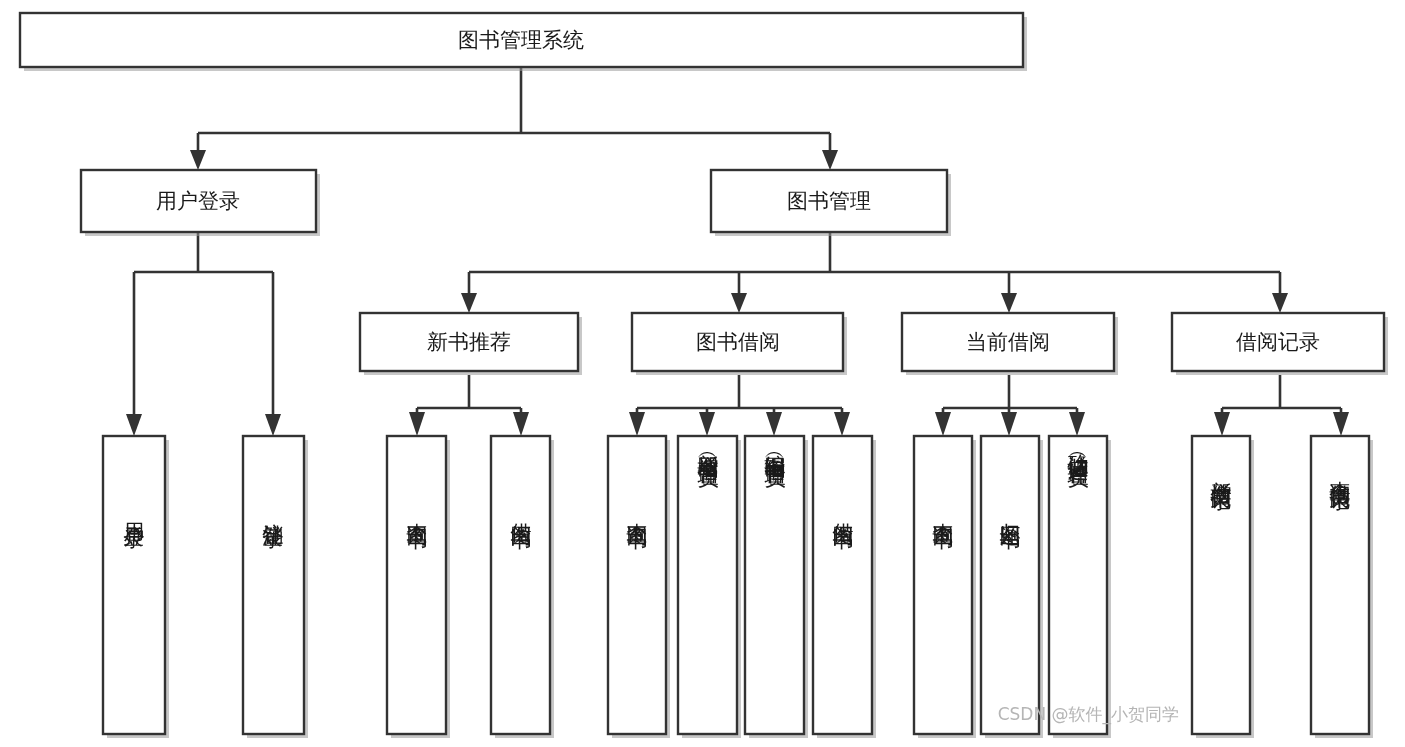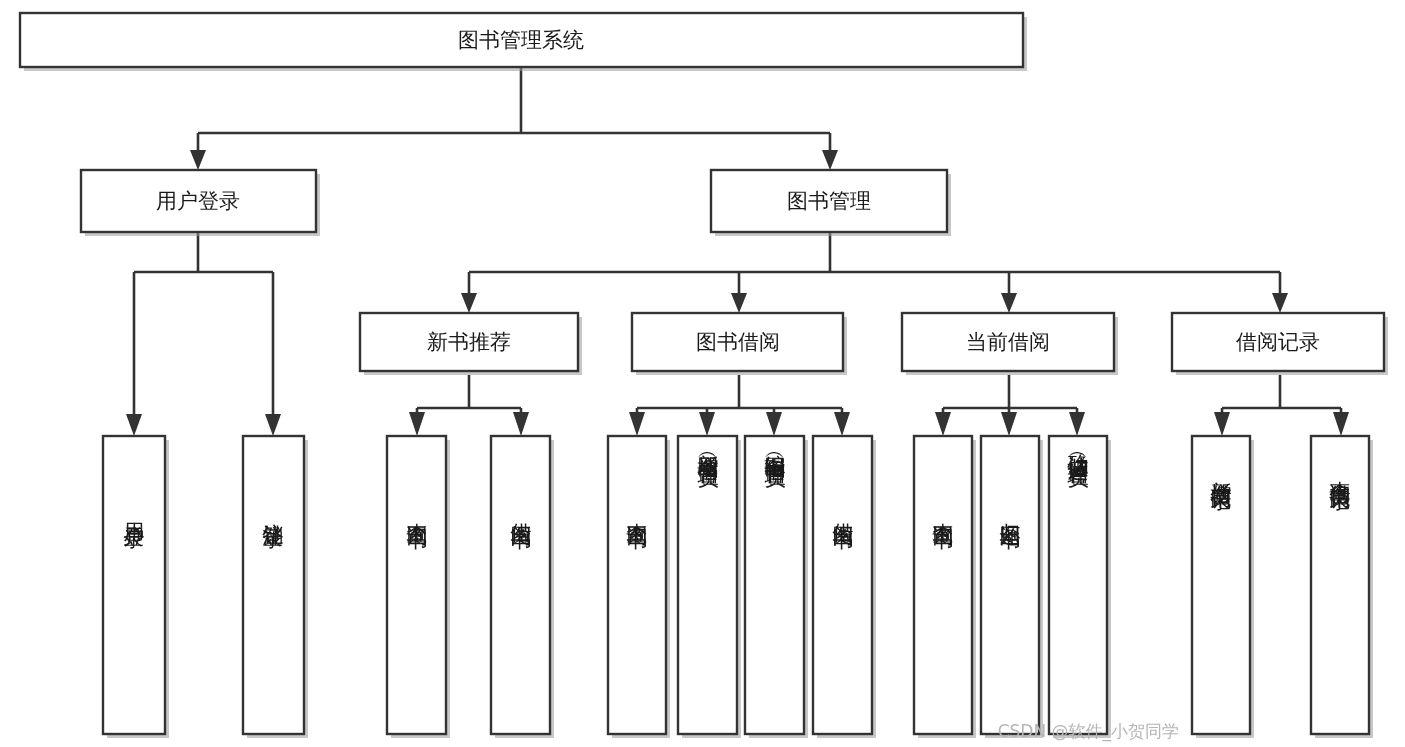--- a/index.html
+++ b/index.html
@@ -59,21 +59,21 @@
     font-size: 21px;
     fill: #1a1a1a;
     writing-mode: vertical-rl;
     text-orientation: upright;
     text-anchor: middle;
     letter-spacing: 2px;
   }
   .watermark-text {
     position: absolute;
     right: 14px;
-    bottom: 4px;
+    bottom: 21px;
     font-family: "DejaVu Sans", "Liberation Sans", sans-serif;
     font-size: 17px;
     color: #b5b5b5;
     white-space: nowrap;
     user-select: none;
   }
 </style>
 </head>
 <body>
 

